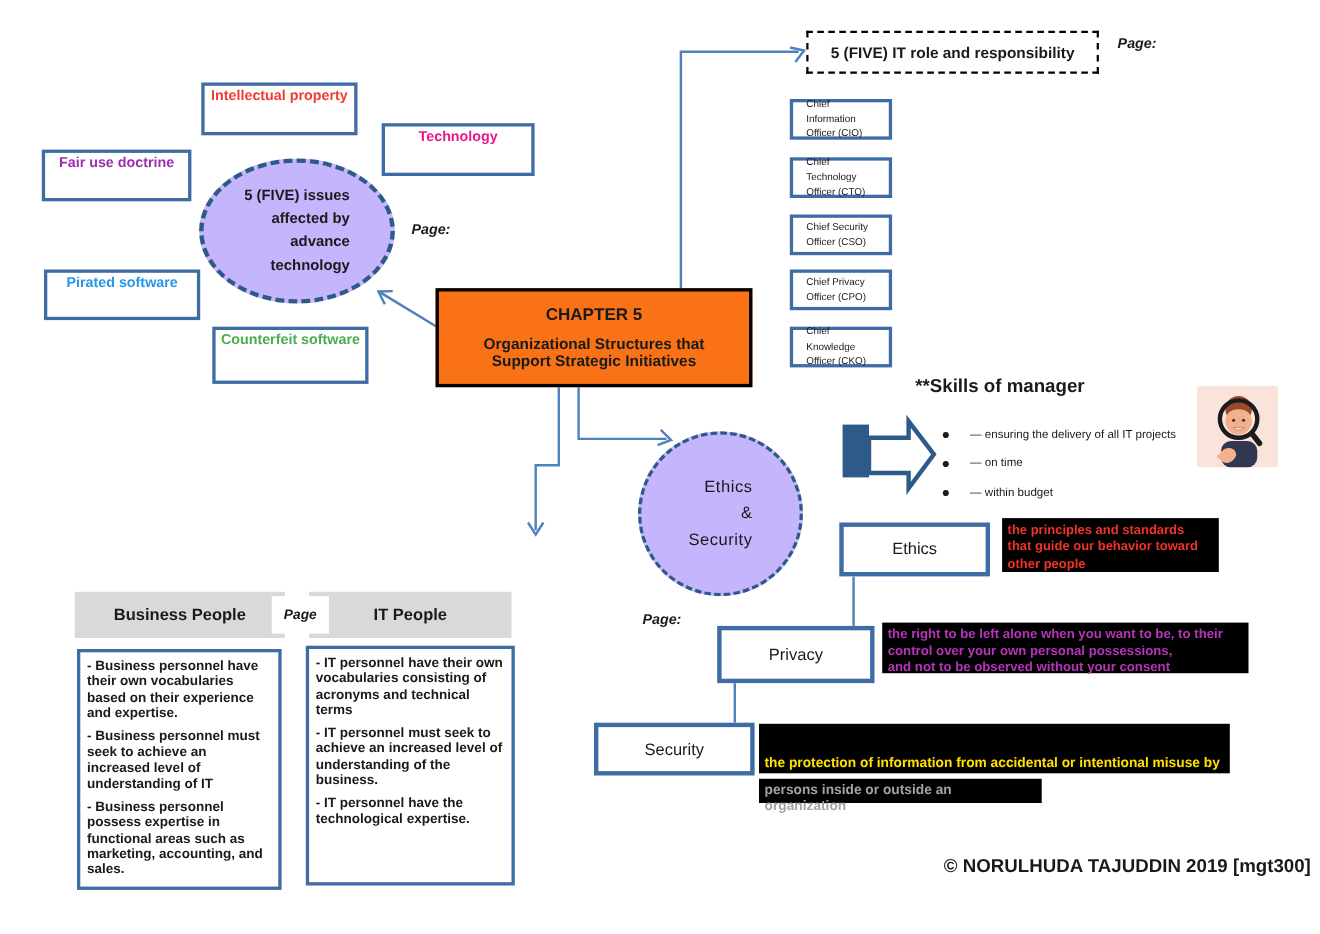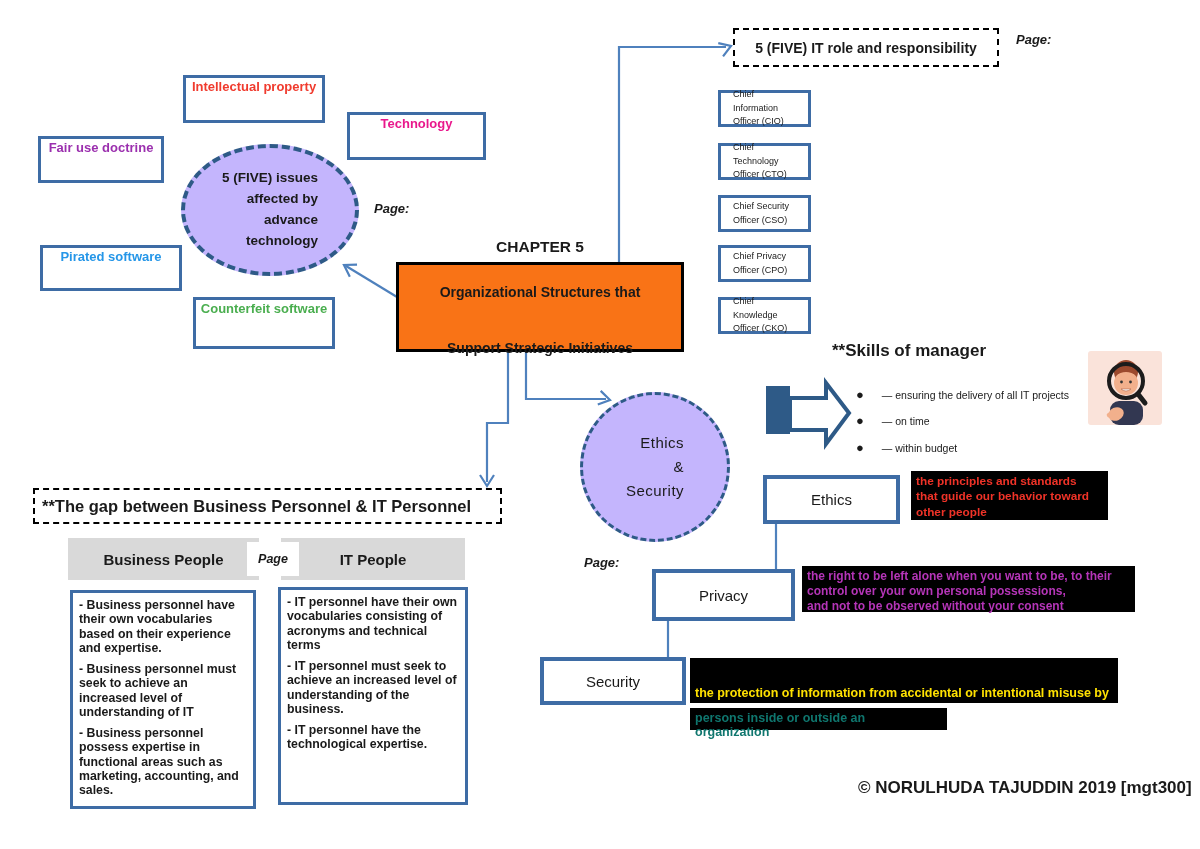--- a/index.html
+++ b/index.html
@@ -24,21 +24,21 @@
     white-space:pre-line;z-index:2;
   }
   .issues-circle{border:4px dashed #2e5a87;font-weight:bold;font-size:13.5px;line-height:1.55;}
   .ethics-circle{border:3px dashed #2e5a87;font-size:15px;line-height:1.6;letter-spacing:.5px;}
   .page-label{position:absolute;font-style:italic;font-weight:600;font-size:13px;color:#1a1a1a;z-index:2;}
   .chapter-box{
     position:absolute;border:3px solid #000;background:#f97316;box-sizing:border-box;
     display:flex;flex-direction:column;align-items:center;justify-content:center;text-align:center;z-index:2;
   }
   .chapter-title{font-weight:bold;font-size:15.5px;margin-bottom:8px;}
-  .chapter-line{font-weight:bold;font-size:14px;margin:20px 0;text-align:center;}
+  .chapter-line{font-weight:bold;font-size:14px;margin:0 0;text-align:center;}
   .officer-box{
     position:absolute;border:3px solid #3e6ca5;background:#fff;box-sizing:border-box;
     display:flex;align-items:center;font-size:9px;line-height:1.5;padding:1px 12px;z-index:2;
   }
   .node-box{
     position:absolute;border:4px solid #3e6ca5;background:#fff;box-sizing:border-box;
     display:flex;align-items:center;justify-content:center;font-size:15px;font-weight:500;z-index:2;
   }
   .def-block{
     position:absolute;background:#000;font-weight:bold;white-space:pre-line;box-sizing:border-box;
@@ -92,21 +92,21 @@
       <polygon points="790,398 826,398 826,383 849,413 826,444 826,430 790,430" fill="#ffffff" stroke="#2e5a87" stroke-width="4"></polygon>
     </g>
   </svg>
 
   <div class="blue-box" style="left:183px;top:75px;width:142px;height:48px">
     <span style="color: rgb(240, 59, 46);">Intellectual property</span>
   </div>
   <div class="blue-box" style="left:347px;top:112px;width:139px;height:48px">
     <span style="color: rgb(233, 24, 140);">Technology</span>
   </div>
-  <div class="blue-box" style="left:38px;top:136px;width:126px;height:47px">
+  <div class="blue-box" style="left:38px;top:136px;width:136px;height:47px">
     <span style="color: rgb(155, 47, 174);">Fair use doctrine</span>
   </div>
   <div class="blue-box" style="left:40px;top:245px;width:142px;height:46px">
     <span style="color: rgb(37, 150, 232);">Pirated software</span>
   </div>
   <div class="blue-box" style="left:193px;top:297px;width:142px;height:52px">
     <span style="color: rgb(74, 174, 79);">Counterfeit software</span>
   </div>
 
   <div class="circle issues-circle" style="left:181px;top:144px;width:178px;height:132px">5 (FIVE) issues
@@ -187,25 +187,22 @@
     <span>Privacy</span>
   </div>
   <div class="def-block" style="left: 802px; top: 566px; width: 333px; height: 46px; font-size: 12px; line-height: 1.26; color: rgb(181, 53, 184);">the right to be left alone when you want to be, to their
 control over your own personal possessions,
 and not to be observed without your consent</div>
 
   <div class="node-box" style="left:540px;top:657px;width:146px;height:48px">
     <span>Security</span>
   </div>
   <div class="def-block" style="left: 690px; top: 658px; width: 428px; height: 45px; font-size: 12.5px; display: flex; align-items: flex-end; color: rgb(255, 225, 0);">the protection of information from accidental or intentional misuse by</div>
-  <div class="def-block" style="left: 690px; top: 708px; width: 257px; height: 22px; font-size: 12.5px; color: #0f766e;">persons inside or outside an organization</div>
-
-  <div class="dashed-box" style="left:33px;top:488px;width:469px;height:36px;padding-left:7px;font-size:16.5px;font-weight:600">
-    <span>**The gap between Business Personnel &amp; IT Personnel</span>
-  </div>
+  <div class="def-block" style="left: 690px; top: 708px; width: 257px; height: 22px; font-size: 12.5px; color: #a3a3a3;">persons inside or outside an organization</div>
+
 
   <div class="gray-header" style="left:68px;top:538px;width:191px;height:42px">
     <span>Business People</span>
   </div>
   <div class="gray-header" style="left:281px;top:538px;width:184px;height:42px">
     <span>IT People</span>
   </div>
   <div class="page-mini" style="left:247px;top:542px;width:52px;height:34px">Page</div>
 
   <div class="col-box" style="left:70px;top:590px;width:186px;height:219px">

